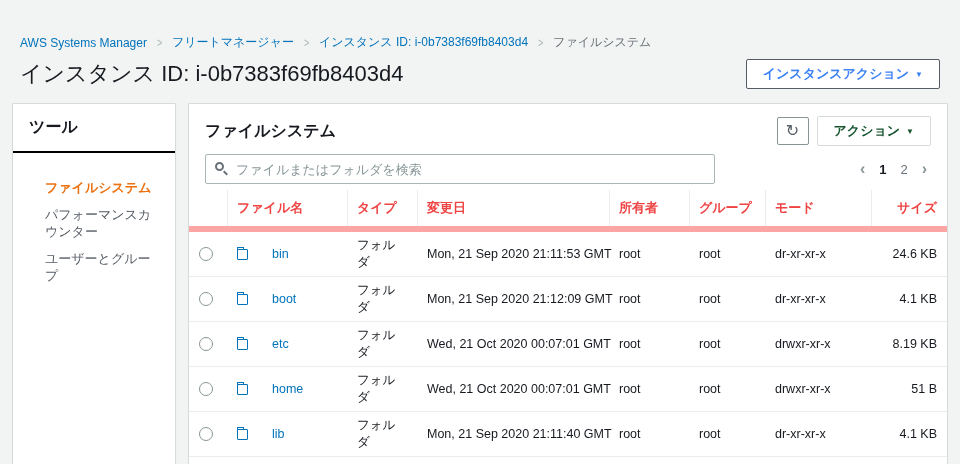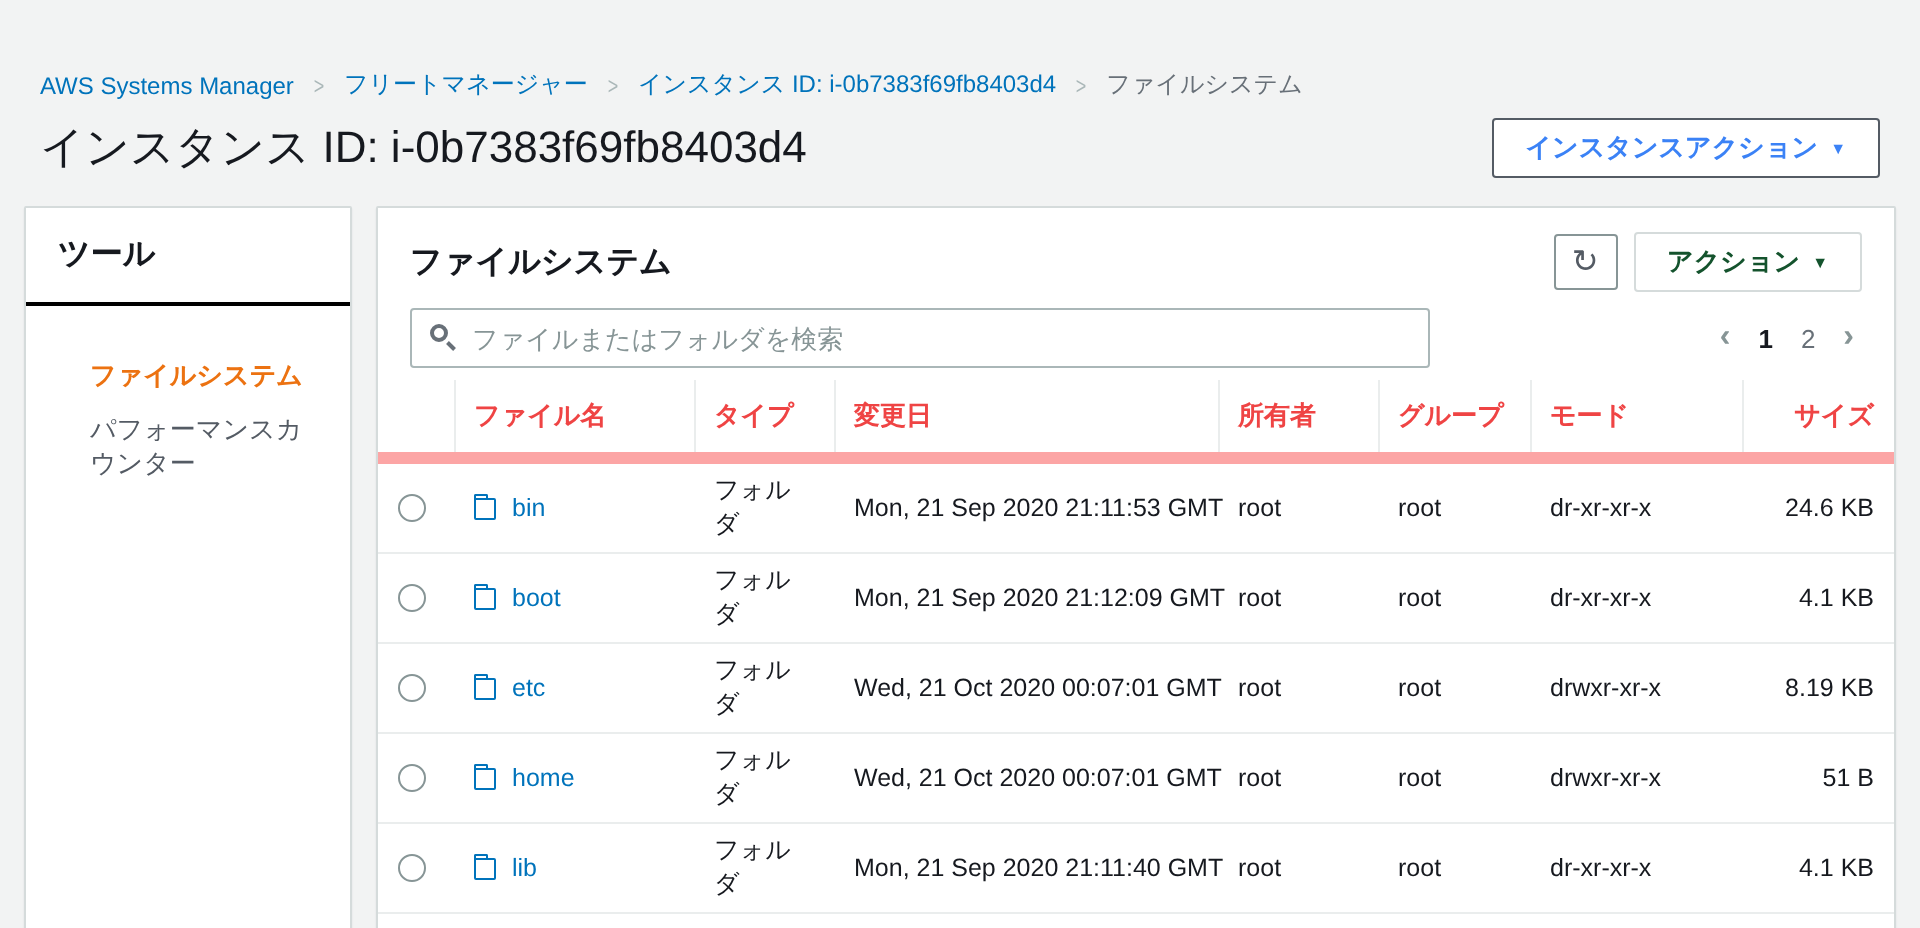--- a/index.html
+++ b/index.html
@@ -76,21 +76,21 @@
   .c-date { width: 192px; white-space: nowrap; }
   .c-owner { width: 80px; }
   .c-group { width: 76px; }
   .c-mode { width: 106px; margin-left: 40px; }
   .c-size { text-align: right; }
   .radio {
     display: inline-block; width: 14px; height: 14px; border: 1px solid #879596;
     border-radius: 50%; background: #fff; cursor: pointer; vertical-align: middle;
   }
   .file-link { color: #0073bb; text-decoration: none; cursor: pointer; }
-  .name-cell-inner { display: flex; align-items: center; gap: 8px; text-align: right; }
+  .name-cell-inner { display: flex; align-items: center; gap: 24px; text-align: right; }
   .folder-icon { display: inline-block; width: 11px; height: 11px; border: 1px solid #0073bb;
     border-radius: 1px; position: relative; flex: none; }
   .folder-icon::before { content: ""; position: absolute; top: -3px; left: -1px; width: 5px; height: 2px;
     border: 1px solid #0073bb; border-bottom: none; border-radius: 1px 1px 0 0; }
 </style>
 </head>
 <body>
 
 <div class="breadcrumb">
   <a class="crumb-link">AWS Systems Manager</a>
@@ -113,20 +113,23 @@
 
   <div class="card sidebar">
     <div class="sidebar-header">ツール</div>
     <div class="sidebar-nav">
       <ul class="nav-sublist">
         <li>
             <a class="nav-link active">ファイルシステム</a>
           </li>
         <li>
             <a class="nav-link">パフォーマンスカウンター</a>
+          </li>
+        <li>
+            <a class="nav-link">ユーザーとグループ</a>
           </li>
       </ul>
     </div>
   </div>
 
   <div class="card main">
     <div class="main-header">
       <div class="main-title">ファイルシステム</div>
       <div class="header-actions">
         <button class="refresh-btn">

